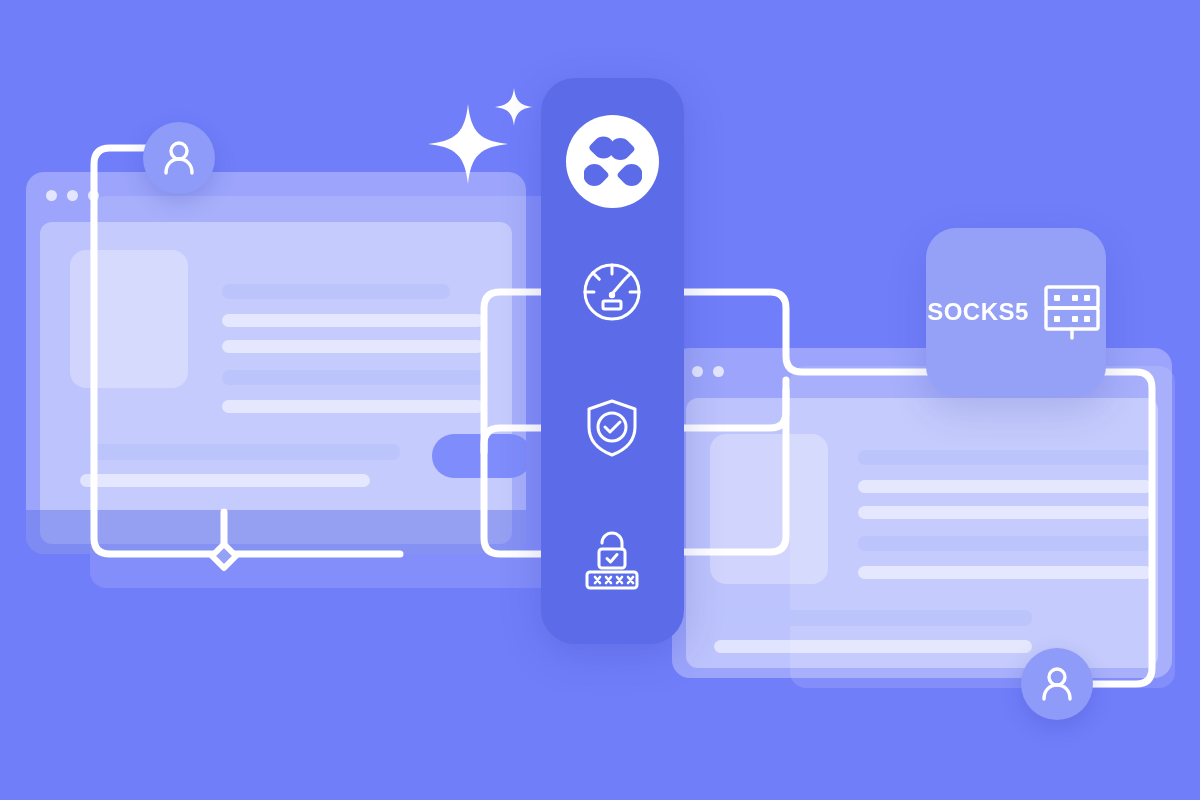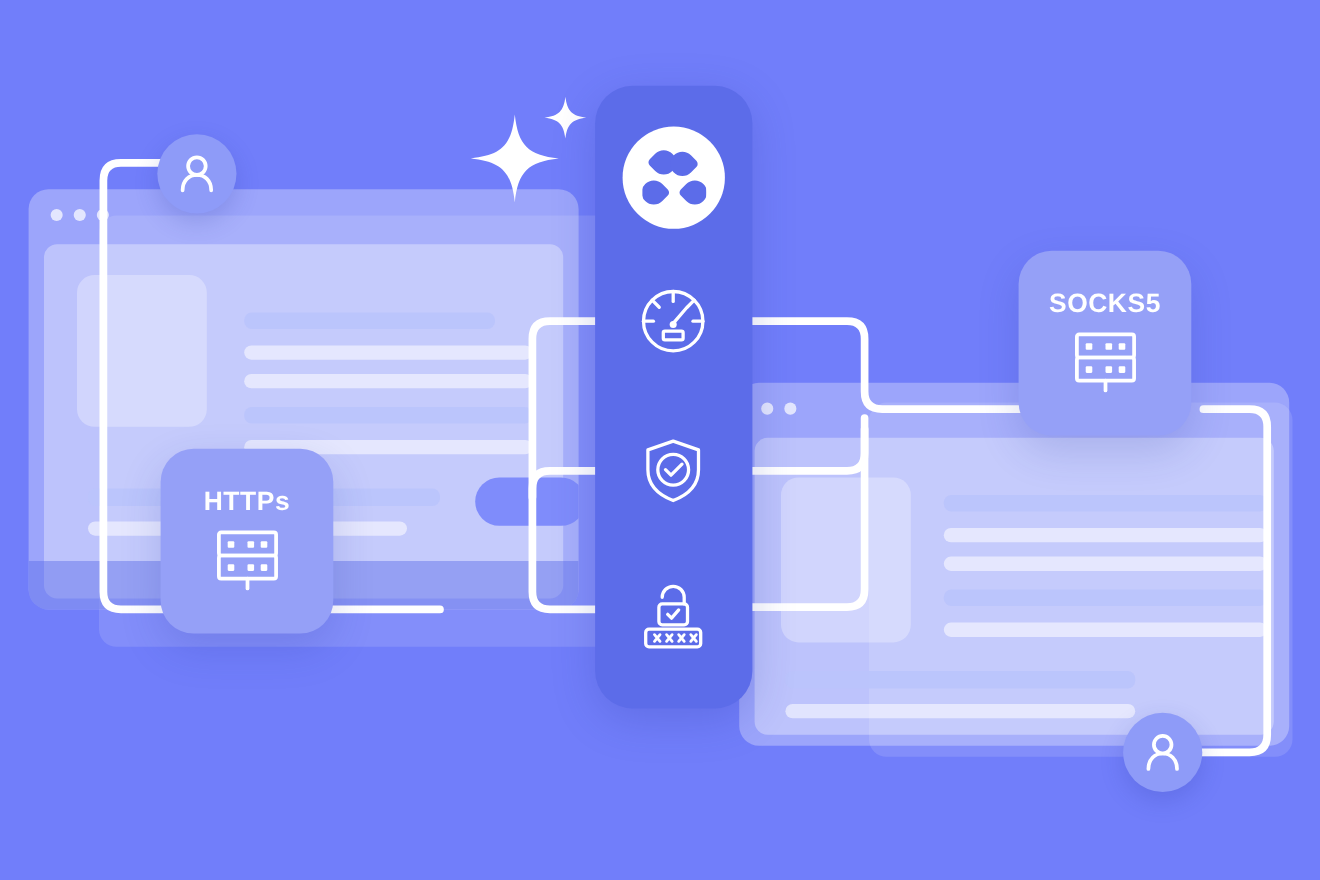--- a/index.html
+++ b/index.html
@@ -52,22 +52,22 @@
     background:#ffffff;display:flex;align-items:center;justify-content:center;
   }
   .svc-icon{position:absolute;width:80px;height:80px;left:572px;
             display:flex;align-items:center;justify-content:center;}
   .svc-speed{top:252px;}
   .svc-shield{top:388px;}
   .svc-lock{top:518px;}
 
   
   .proto{
-    position:absolute;width:157px;height:168px;border-radius:30px;
-    background:#95A0F7;display:flex;flex-direction:column;
+    position:absolute;width:180px;height:168px;border-radius:30px;
+    background:#95A0F7;display:flex;flex-direction:row;
     align-items:center;justify-content:center;gap:10px;
     box-shadow:0 14px 38px rgba(40,55,160,0.18);
   }
   .proto-https{left:146px;top:408px;}
   .proto-socks{left:926px;top:228px;}
   .proto-label{color:#fff;font-size:24px;font-weight:bold;letter-spacing:0.5px;line-height:1;}
 
   
   .avatar{
     position:absolute;width:72px;height:72px;border-radius:50%;
@@ -209,36 +209,20 @@
       <rect x="9" y="48" width="50" height="16" rx="3"></rect>
       <g stroke-width="2.6">
         <path d="M 17,53 L 22,59 M 22,53 L 17,59"></path>
         <path d="M 28,53 L 33,59 M 33,53 L 28,59"></path>
         <path d="M 39,53 L 44,59 M 44,53 L 39,59"></path>
         <path d="M 50,53 L 55,59 M 55,53 L 50,59"></path>
       </g>
     </svg>
   </div>
 
-  <div class="proto proto-https">
-    <div class="proto-label">HTTPs</div>
-    <svg width="66" height="60" viewBox="0 0 66 60" fill="none" stroke="#FFFFFF" stroke-width="3.4" stroke-linecap="round" stroke-linejoin="round">
-      <rect x="7" y="5" width="52" height="21" rx="2"></rect>
-      <rect x="7" y="26" width="52" height="21" rx="2"></rect>
-      <g fill="#FFFFFF" stroke="none">
-        <rect x="15" y="13" width="6" height="6" rx="1"></rect>
-        <rect x="33" y="13" width="6" height="6" rx="1"></rect>
-        <rect x="45" y="13" width="6" height="6" rx="1"></rect>
-        <rect x="15" y="34" width="6" height="6" rx="1"></rect>
-        <rect x="33" y="34" width="6" height="6" rx="1"></rect>
-        <rect x="45" y="34" width="6" height="6" rx="1"></rect>
-      </g>
-      <path d="M 33,47 L 33,56"></path>
-    </svg>
-  </div>
 
   <div class="proto proto-socks">
     <div class="proto-label">SOCKS5</div>
     <svg width="66" height="60" viewBox="0 0 66 60" fill="none" stroke="#FFFFFF" stroke-width="3.4" stroke-linecap="round" stroke-linejoin="round">
       <rect x="7" y="5" width="52" height="21" rx="2"></rect>
       <rect x="7" y="26" width="52" height="21" rx="2"></rect>
       <g fill="#FFFFFF" stroke="none">
         <rect x="15" y="13" width="6" height="6" rx="1"></rect>
         <rect x="33" y="13" width="6" height="6" rx="1"></rect>
         <rect x="45" y="13" width="6" height="6" rx="1"></rect>

